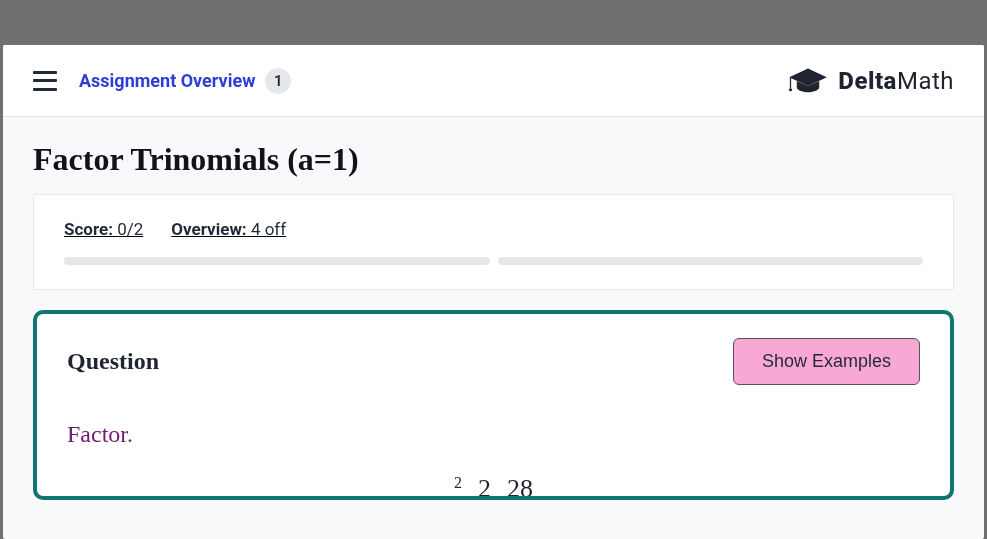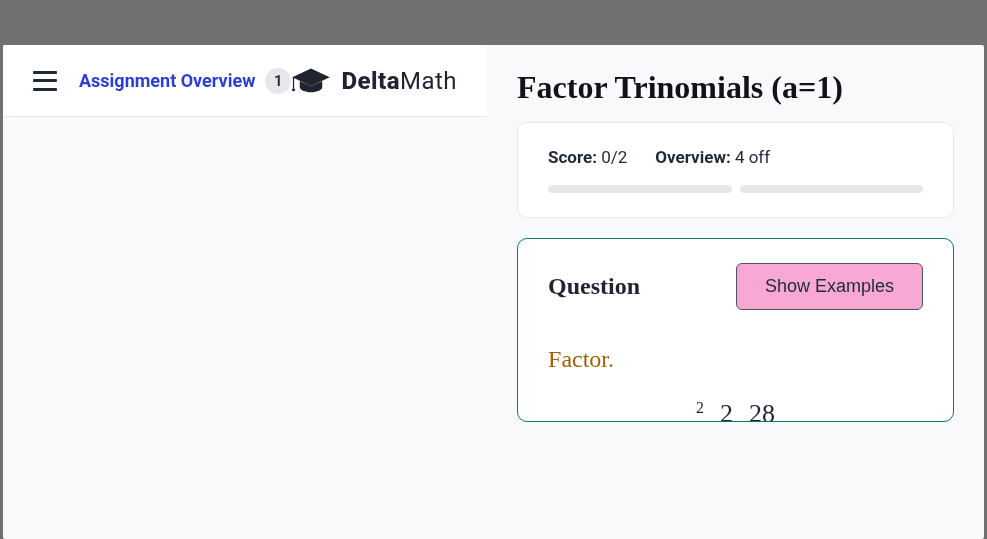--- a/index.html
+++ b/index.html
@@ -1,41 +1,41 @@
 <!DOCTYPE html>
 <html><head>
 <meta charset="utf-8">
 <style>
   * { box-sizing: border-box; margin: 0; padding: 0; }
   html, body { width: 987px; height: 539px; overflow: hidden; font-family: -apple-system, BlinkMacSystemFont, "Segoe UI", Roboto, "Helvetica Neue", Arial, sans-serif; }
   .outer-frame { width: 987px; height: 539px; background: #707070; position: relative; }
-  .app { position: absolute; top: 45px; left: 3px; right: 3px; bottom: 0; background: #f8f9fb; border-radius: 2px; overflow: hidden; display: flex; flex-direction: row; }
+  .app { position: absolute; top: 45px; left: 3px; right: 3px; bottom: 0; background: #f8f9fb; border-radius: 2px; overflow: hidden; display: flex; flex-direction: column; }
   .topbar { height: 72px; background: #ffffff; border-bottom: 1px solid #e5e7eb; display: flex; align-items: center; justify-content: space-between; padding: 0 30px; }
   .topbar-left { display: flex; align-items: center; gap: 22px; }
   .hamburger { width: 24px; height: 20px; display: flex; flex-direction: column; justify-content: space-between; cursor: pointer; }
   .hamburger span { display: block; height: 3px; background: #1f2937; border-radius: 1px; }
   .overview-link { display: flex; align-items: center; gap: 10px; color: #2b3fd6; font-weight: 700; font-size: 18px; cursor: pointer; }
   .badge { background: #e5e7eb; color: #1f2937; border-radius: 999px; min-width: 26px; height: 26px; display: inline-flex; align-items: center; justify-content: center; font-size: 15px; font-weight: 600; }
   .brand { display: flex; align-items: center; gap: 10px; }
   .brand-text { font-size: 24px; color: #1f2430; letter-spacing: 0.5px; }
   .brand-text .bold { font-weight: 800; }
   .brand-text .light { font-weight: 400; }
   .content { padding: 24px 30px 0 30px; flex: 1; overflow: hidden; }
   .page-title { font-family: Georgia, "Times New Roman", serif; font-weight: 700; font-size: 32px; color: #111318; margin-bottom: 16px; }
-  .card { background: #ffffff; border: 1px solid #e5e7eb; border-radius: 10px; padding: 24px 30px; margin-bottom: 20px; }
+  .card { background: #ffffff; border: 1px solid #e5e7eb; border-radius: 2px; padding: 24px 30px; margin-bottom: 20px; text-decoration: underline; }
   .status-row { display: flex; align-items: center; gap: 28px; font-size: 17px; color: #1f2937; margin-bottom: 18px; }
   .status-row .label { font-weight: 700; }
   .status-row .value { font-weight: 400; }
   .progress { display: flex; gap: 8px; }
   .progress-seg { flex: 1; height: 8px; background: #e5e7eb; border-radius: 4px; }
-  .question-card { background: #ffffff; border: 1px solid #0f766e; border-radius: 10px; padding: 24px 30px 0 30px; }
+  .question-card { background: #ffffff; border: 4px solid #0f766e; border-radius: 10px; padding: 24px 30px 0 30px; }
   .question-header { display: flex; align-items: center; justify-content: space-between; margin-bottom: 36px; }
   .question-title { font-family: Georgia, "Times New Roman", serif; font-weight: 700; font-size: 24px; color: #1f2430; }
   .show-examples { border: 1.5px solid #4b5563; background: #f9a8d4; color: #1f2937; font-size: 18px; font-weight: 500; padding: 12px 28px; border-radius: 6px; cursor: pointer; }
-  .prompt { font-family: Georgia, "Times New Roman", serif; font-size: 24px; color: #a16207; margin-bottom: 26px; }
+  .prompt { font-family: Georgia, "Times New Roman", serif; font-size: 24px; color: #701a75; margin-bottom: 26px; }
   .expression { font-family: Georgia, "Times New Roman", serif; font-size: 26px; color: #1f2430; text-align: center; white-space: nowrap; overflow: hidden; height: 22px; display: flex; align-items: flex-start; justify-content: center; gap: 16px; }
   .expression sup { font-size: 16px; vertical-align: super; }
   .grad-cap { width: 40px; height: 30px; }
 </style>
 </head>
 <body>
 
 <div class="outer-frame">
   <div class="app">
     <div class="topbar">

